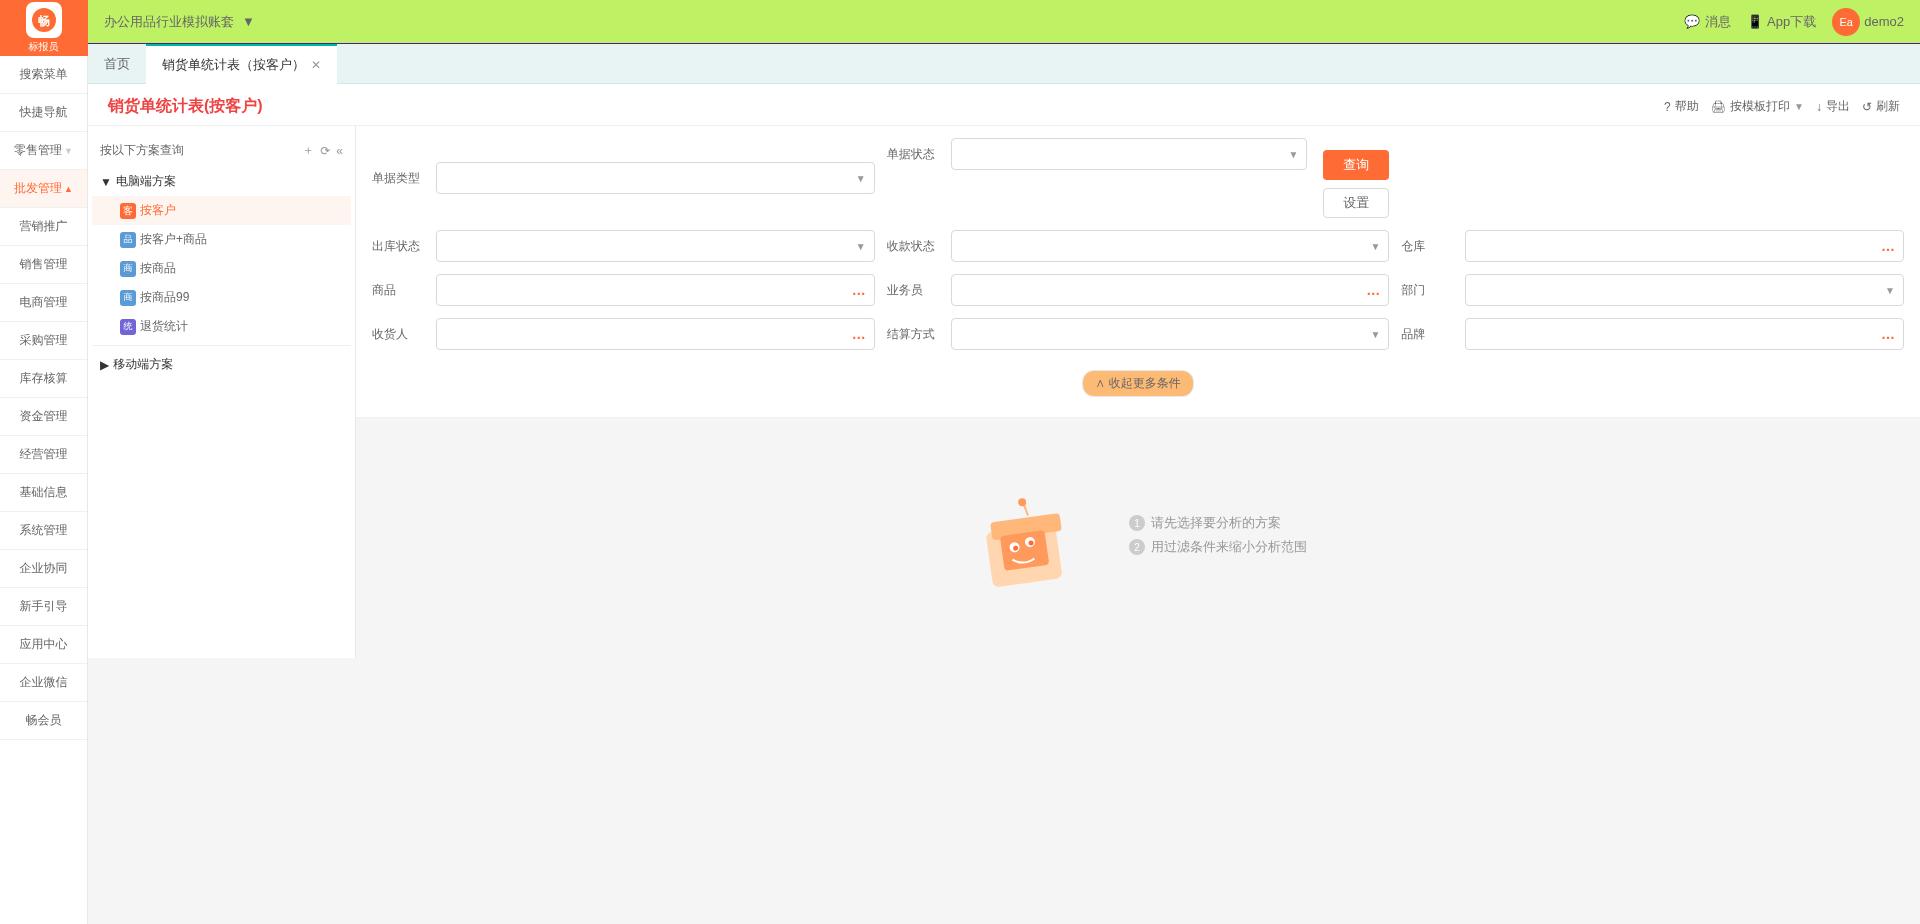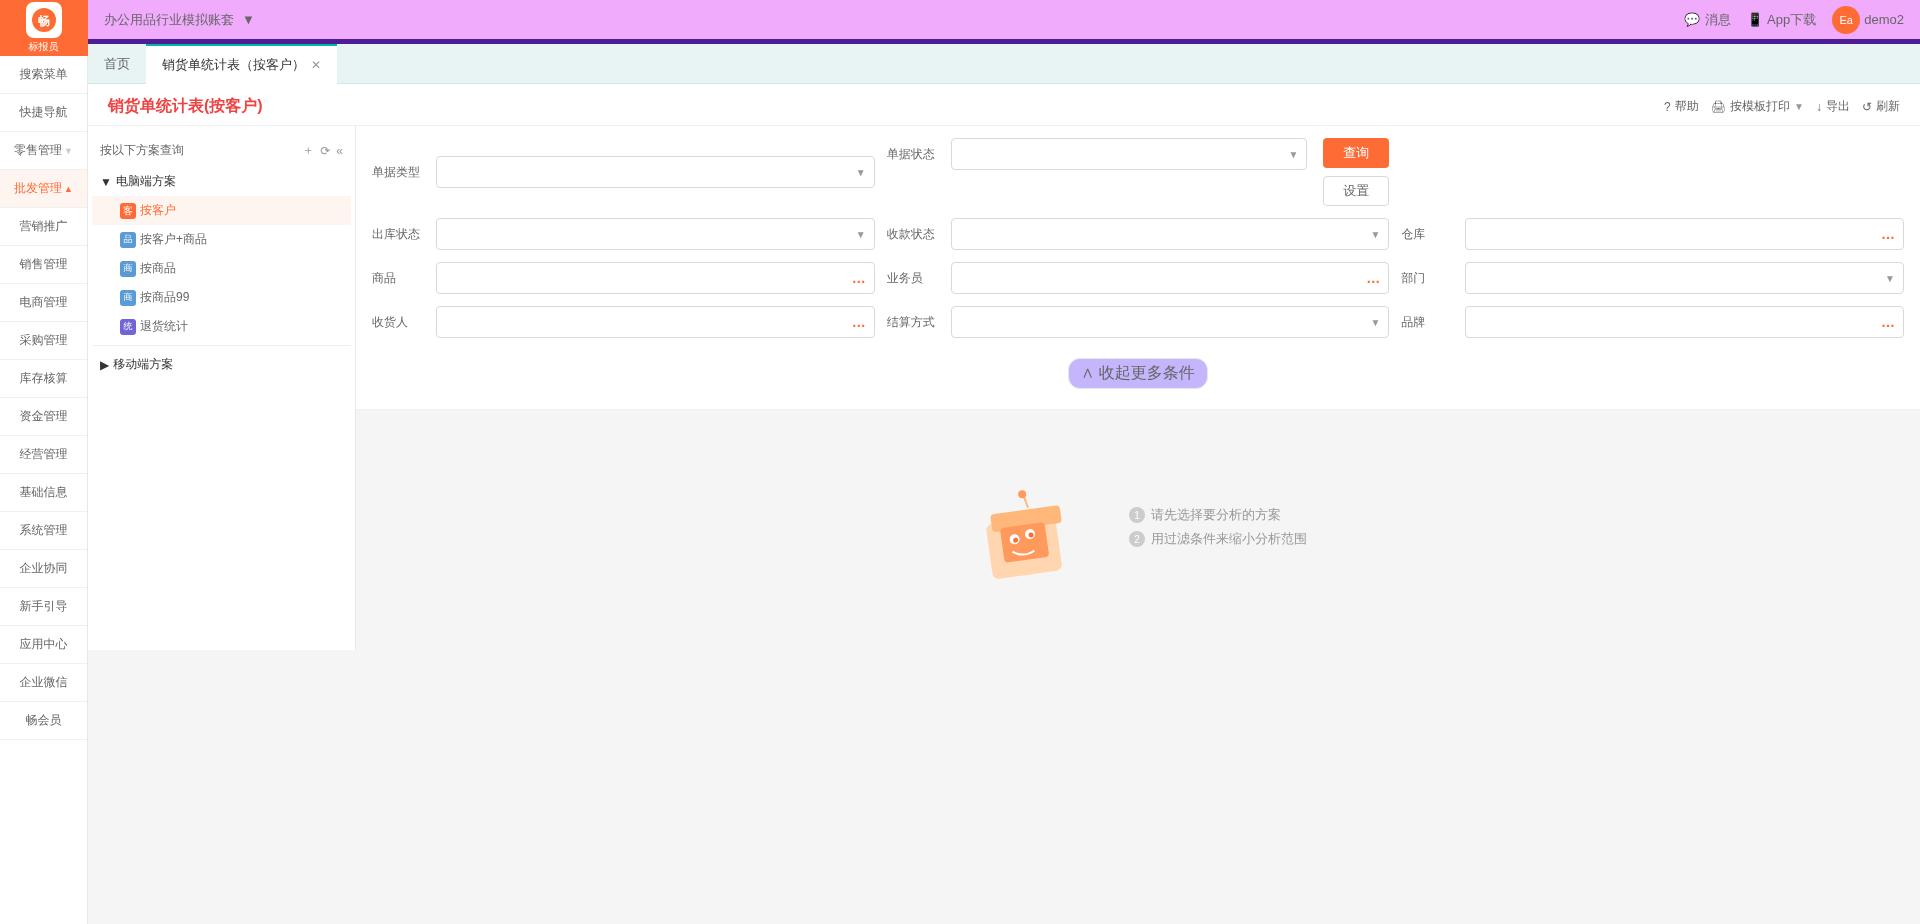--- a/index.html
+++ b/index.html
@@ -12,21 +12,21 @@
     .sidebar-logo-text { color: #fff; font-size: 10px; margin-top: 2px; }
     .sidebar-nav { width: 100%; flex: 1; overflow-y: auto; }
     .sidebar-item { width: 100%; padding: 10px 4px; display: flex; align-items: center; justify-content: center; cursor: pointer; color: #666; font-size: 12px; border-bottom: 1px solid #f0f0f0; }
     .sidebar-item.active { color: #ff6b35; background: #fff5f0; }
     .sidebar-item-label { text-align: center; white-space: nowrap; }
 
     
     .main { flex: 1; display: flex; flex-direction: column; overflow: hidden; }
 
     
-    .topbar { height: 44px; background: #f0abfc; border-bottom: 5px solid #4c1d95; display: flex; align-items: center; justify-content: space-between; padding: 0 16px; }
+    .topbar { height: 44px; background: #bef264; border-bottom: 1px solid #4c1d95; display: flex; align-items: center; justify-content: space-between; padding: 0 16px; }
     .topbar-left { display: flex; align-items: center; gap: 8px; color: #666; font-size: 13px; }
     .topbar-right { display: flex; align-items: center; gap: 16px; color: #666; font-size: 13px; }
     .topbar-right-item { display: flex; align-items: center; gap: 4px; cursor: pointer; }
     .avatar { width: 28px; height: 28px; background: #ff6b35; border-radius: 50%; display: flex; align-items: center; justify-content: center; color: #fff; font-size: 11px; }
 
     
     .tabbar { height: 40px; background: #e8f4f3; display: flex; align-items: center; padding: 0 0; border-bottom: 1px solid #d0e8e6; }
     .tab { height: 40px; padding: 0 16px; display: flex; align-items: center; gap: 6px; cursor: pointer; font-size: 13px; color: #666; background: transparent; border: none; }
     .tab.active { background: #fff; color: #333; border-top: 2px solid #00b7a6; }
     .tab-close { color: #999; font-size: 12px; cursor: pointer; }
@@ -51,21 +51,21 @@
     .date-btn { padding: 2px 8px; border: 1px solid #d9d9d9; border-radius: 3px; font-size: 12px; color: #666; cursor: pointer; background: #fff; }
     .date-btn.active { background: #ff6b35; color: #fff; border-color: #ff6b35; }
     .date-range { font-size: 11px; color: #999; margin-left: 4px; }
 
     
     .btn-query { background: #ff6b35; color: #fff; border: none; border-radius: 4px; padding: 6px 20px; font-size: 13px; cursor: pointer; }
     .btn-settings { background: #fff; color: #666; border: 1px solid #d9d9d9; border-radius: 4px; padding: 5px 16px; font-size: 13px; cursor: pointer; margin-top: 4px; }
 
     
     .collapse-row { display: flex; justify-content: center; padding: 8px 0; }
-    .collapse-btn { display: flex; align-items: center; gap: 4px; color: #666; font-size: 16px; cursor: pointer; padding: 4px 12px; border: 1px solid #e8e8e8; border-radius: 12px; background: #c4b5fd; }
+    .collapse-btn { display: flex; align-items: center; gap: 4px; color: #666; font-size: 12px; cursor: pointer; padding: 4px 12px; border: 1px solid #e8e8e8; border-radius: 12px; background: #fdba74; }
 
     
     .empty-state { display: flex; flex-direction: column; align-items: center; justify-content: center; padding: 60px 0; }
     .empty-text { text-align: left; }
     .empty-text-item { display: flex; align-items: center; gap: 6px; color: #999; font-size: 13px; margin-bottom: 6px; }
     .empty-text-number { width: 16px; height: 16px; border-radius: 50%; background: #ccc; color: #fff; font-size: 10px; display: flex; align-items: center; justify-content: center; }
     
     
     .page-body { display: flex; flex: 1; overflow: hidden; }
     .side-panel { width: 268px; background: #fff; border-right: 1px solid #e8e8e8; padding: 8px 0; overflow-y: auto; }
@@ -287,21 +287,21 @@
               </div>
             </div>
             <div style="display:flex;align-items:flex-start;gap:8px;">
               <div class="filter-item" style="flex:1">
                 <span class="filter-label">单据状态</span>
                 <div class="filter-input">
                   <span class="placeholder"></span>
                   <span class="chevron">▼</span>
                 </div>
               </div>
-              <div style="display:flex;flex-direction:column;gap:4px;margin-left:8px;">
+              <div style="display:flex;flex-direction:column;gap:4px;margin-left:8px;margin-top:12px;">
                 <button class="btn-query">查询</button>
                 <button class="btn-settings">设置</button>
               </div>
             </div>
           </div>
 
           <div class="filter-row">
             <div class="filter-item">
               <span class="filter-label">出库状态</span>
               <div class="filter-input">

